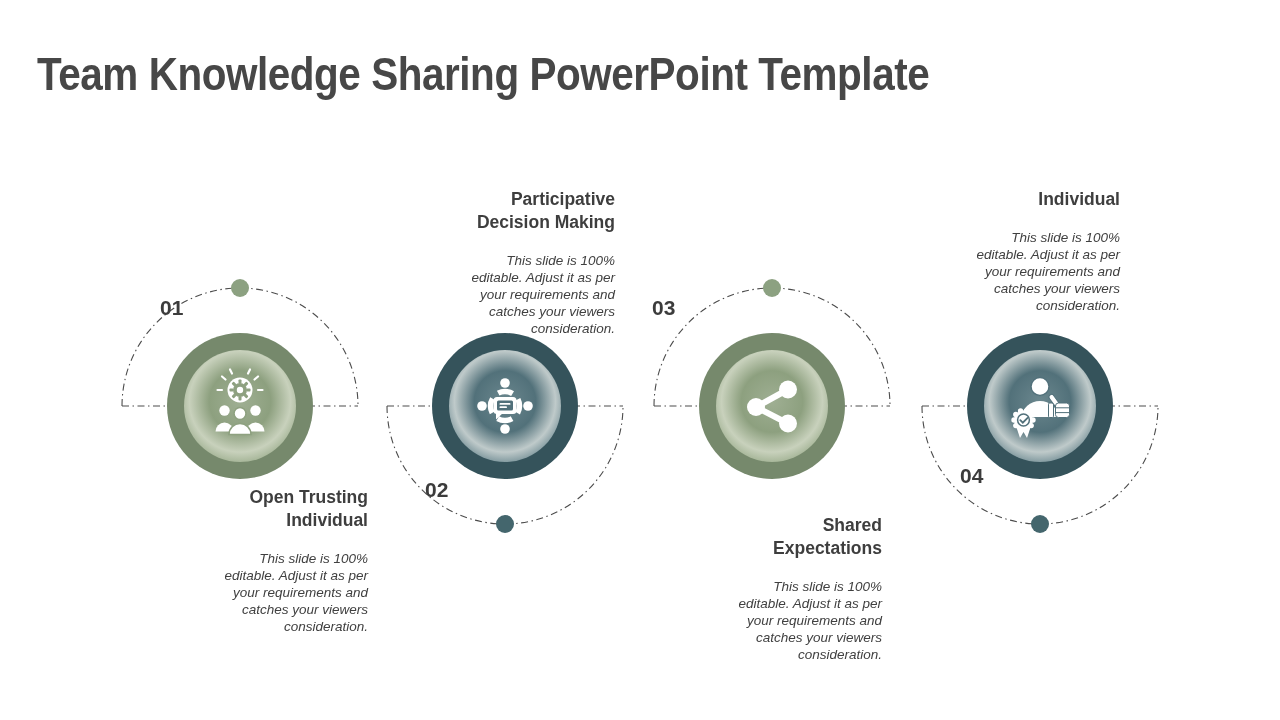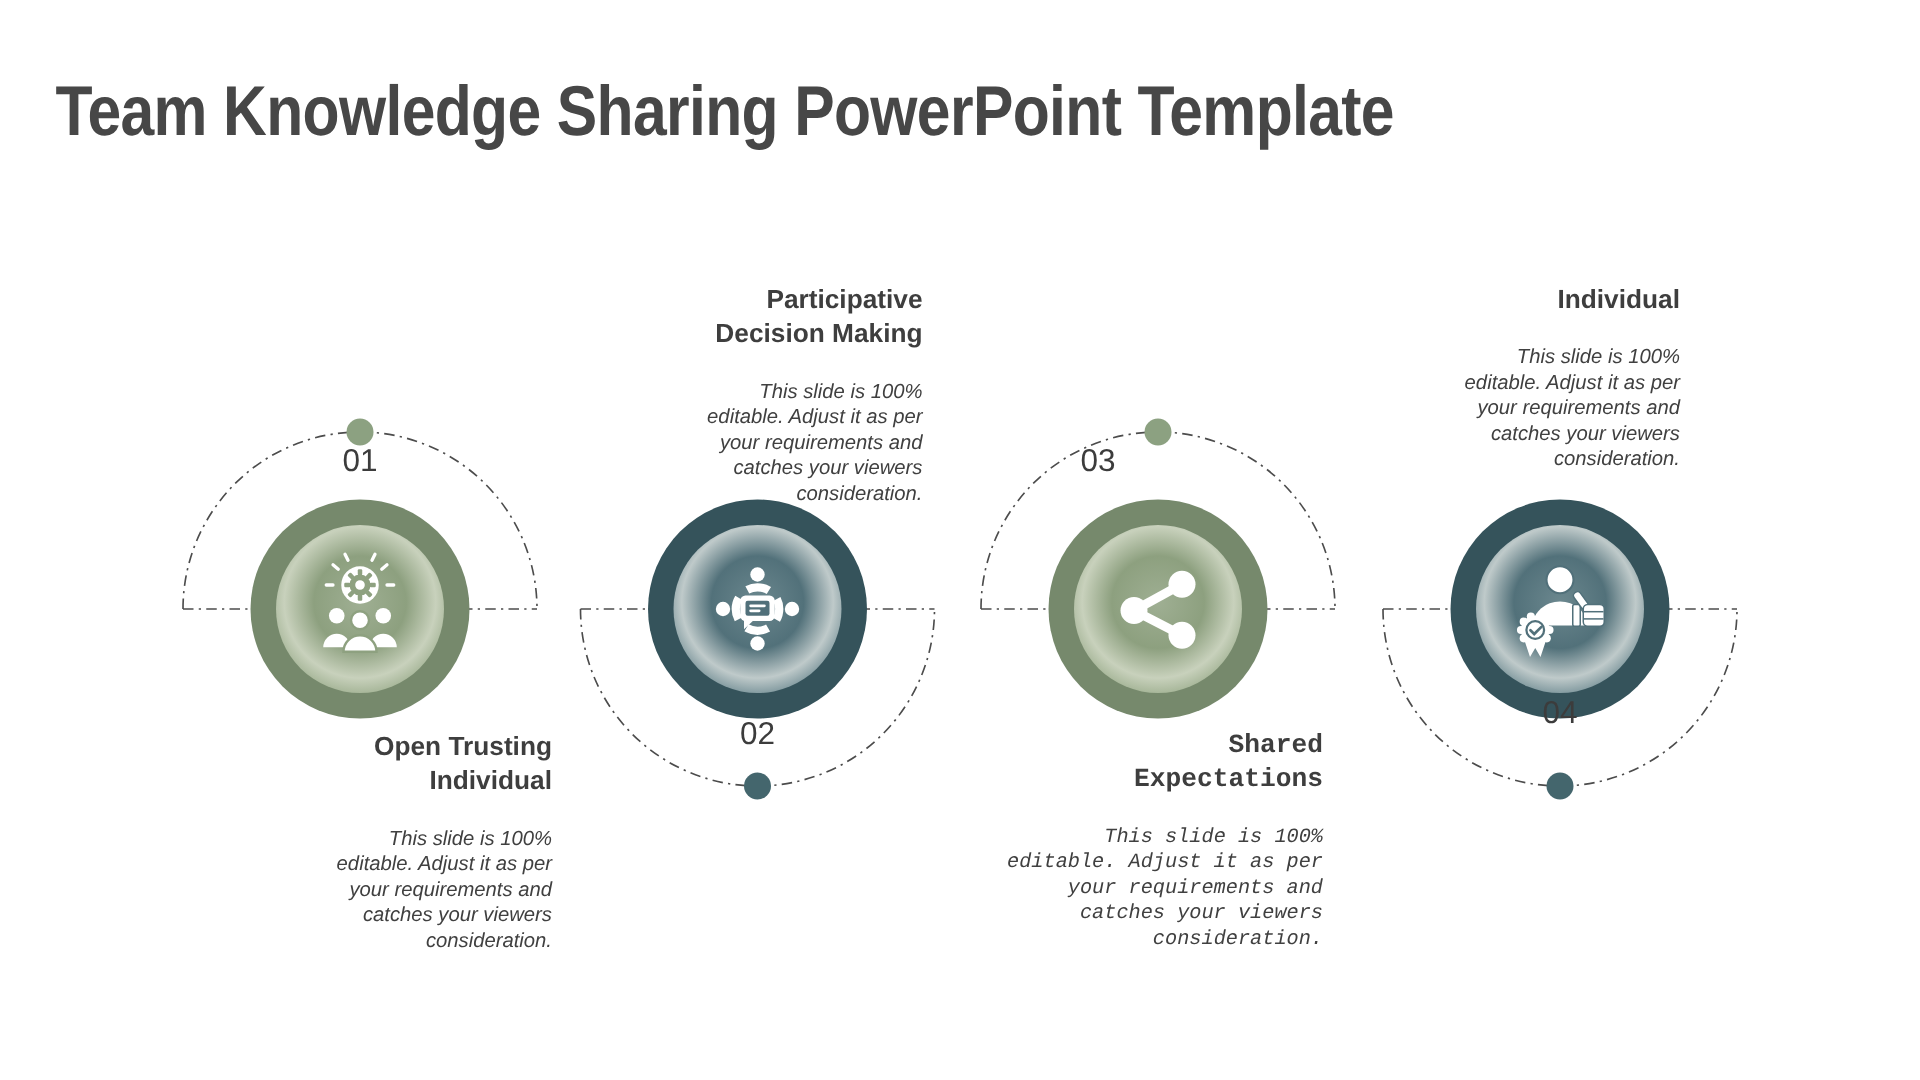--- a/index.html
+++ b/index.html
@@ -13,27 +13,27 @@
     transform:scaleX(0.86); transform-origin:left top; white-space:nowrap;
   }
 
   .item-svg { position:absolute; width:240px; height:260px; top:276px; }
   .i1 .item-svg { left:120px; } .i2 .item-svg { left:385px; }
   .i3 .item-svg { left:652px; } .i4 .item-svg { left:920px; }
 
   .dash { fill:none; stroke:#4c4c4c; stroke-width:1.1;
           stroke-dasharray:7 3.5 1.5 3.5; }
 
-  .num { position:absolute; width:160px; text-align:center;
-         font-size:21px; font-weight:normal; color:#3c3c3c; }
+  .num { position:absolute; width:160px; 
+         font-size:21px; font-weight:bold; color:#3c3c3c; }
   .i1 .num { left:160px; top:296px; } .i3 .num { left:652px; top:296px; }
   .i2 .num { left:425px; top:478px; } .i4 .num { left:960px; top:464px; }
 
   .txt { position:absolute; width:220px; text-align:right; }
-  .i1 .txt { left:148px; top:486px; } .i3 .txt { left:662px; top:486px;font-family:Liberation Mono, monospace; }
+  .i1 .txt { left:148px; top:486px; } .i3 .txt { left:662px; top:514px; }
   .i2 .txt { left:395px; top:188px; } .i4 .txt { left:900px; top:188px; }
 
   .t-line { font-size:17.5px; font-weight:bold; color:#3e3e3e; line-height:23px; }
   .d-line { font-size:13.5px; font-style:italic; color:#404040; line-height:17px; }
   .d-first { margin-top:18px; }
 </style>
 </head>
 <body>
 
 <div class="canvas">

